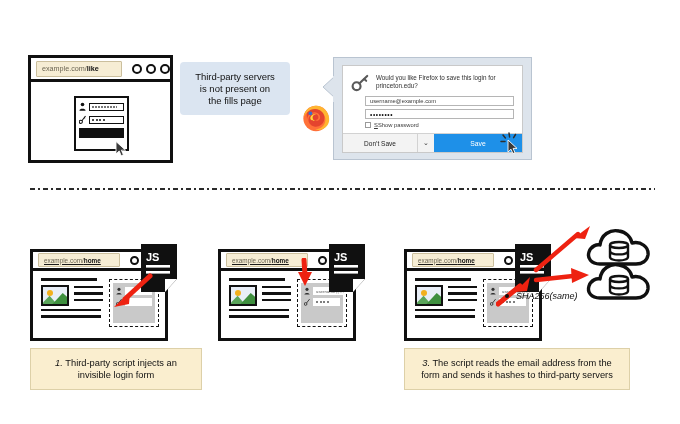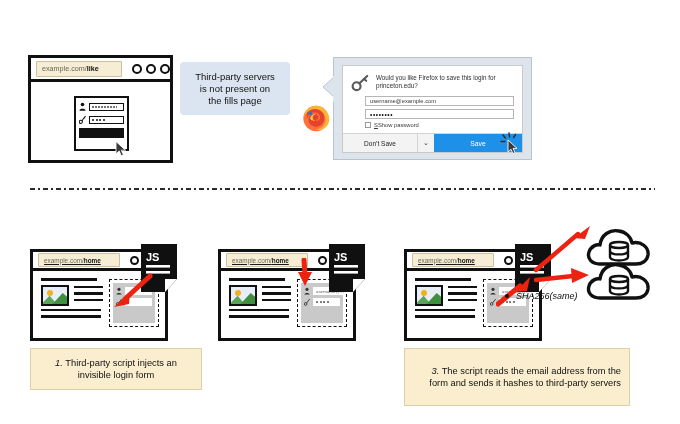--- a/index.html
+++ b/index.html
@@ -164,21 +164,21 @@
 
   
   .caption{
     position:absolute;background:#faeecf;border:1px solid #ddd0a8;border-radius:0;
     display:flex;align-items:center;justify-content:center;text-align:center;
     font-size:9.3px;line-height:12.5px;color:#111;box-sizing:border-box;padding:3px 8px;
   }
   .caption i{font-style:italic;}
   #caption1{left:30px;top:348px;width:172px;height:42px;}
   #caption2{left:218px;top:348px;width:172px;height:42px;}
-  #caption3{left:404px;top:348px;width:226px;height:58px;text-align:right;}
+  #caption3{left:404px;top:348px;width:226px;height:42px;}
 </style>
 </head>
 <body>
 
 <div class="stage">
 
 
   <div class="browser" id="browser-login">
     <div class="bchrome">
       <div class="urlbar" style="width:78px">

